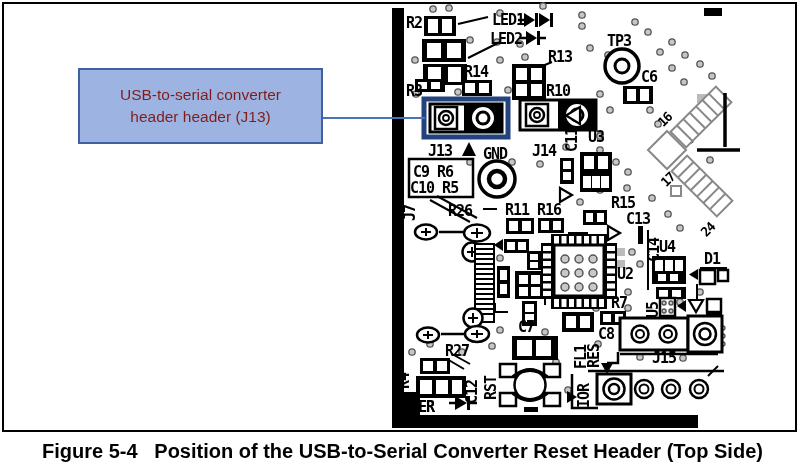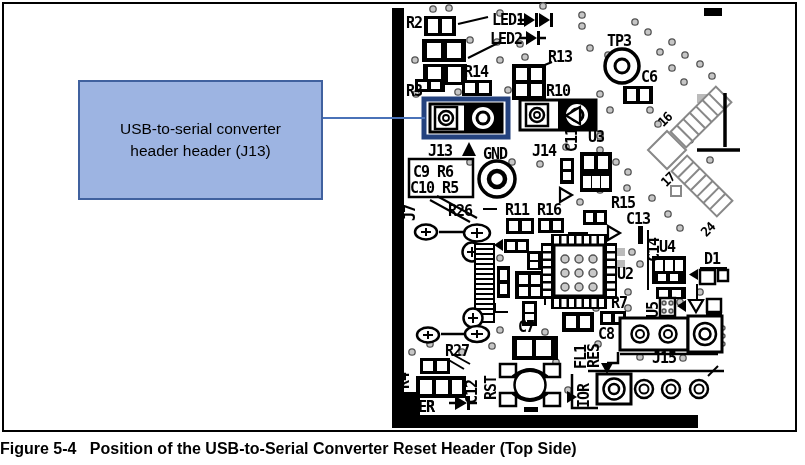--- a/index.html
+++ b/index.html
@@ -1,24 +1,24 @@
 <!DOCTYPE html>
 <html style="--callout-fill: #9db4e2; --callout-border: #40619f; --leader: #4a72b8; --highlight: #24427e;"><head>
 <meta charset="utf-8">
 <style>
   html,body{margin:0;padding:0;background:#fff;}
   body{width:805px;height:465px;position:relative;font-family:"Liberation Sans",sans-serif;overflow:hidden;}
   .figure-frame{position:absolute;left:2px;top:2px;width:795px;height:430px;border:2px solid #000;box-sizing:border-box;background:#fff;}
-  .callout{position:absolute;left:78px;top:68px;width:245px;height:120px;box-sizing:border-box;
+  .callout{position:absolute;left:78px;top:68px;width:245px;height:76px;box-sizing:border-box;
     background:var(--callout-fill,#9db4e2);border:2px solid var(--callout-border,#40619f);
     display:flex;flex-direction:column;justify-content:center;align-items:center;text-align:center;
-    font-size:15.5px;line-height:22px;color:#000000;z-index:3;margin-top:12px;}
+    font-size:15.5px;line-height:22px;color:#7f1d1d;z-index:3;}
   .leader{position:absolute;left:322px;top:117px;width:103px;height:0;border-top:2px solid var(--leader,#4a72b8);z-index:2;}
-  .caption{position:absolute;left:0;top:440px;width:805px;text-align:left;font-weight:bold;
-    font-size:16px;color:#000;white-space:pre;}
+  .caption{position:absolute;left:0;top:440px;width:805px;text-align:center;font-weight:bold;
+    font-size:20px;color:#000;white-space:pre;}
   svg.pcb{position:absolute;left:0;top:0;z-index:1;}
   svg .lbl{font-family:"DejaVu Sans Mono",monospace;font-weight:bold;font-size:15px;fill:#000;letter-spacing:-1px;}
   svg .lbl13{font-family:"DejaVu Sans Mono",monospace;font-weight:bold;font-size:13px;fill:#000;letter-spacing:-1px;}
   svg .cf{fill:#000;}
   svg .pw{fill:#fff;}
   svg .frame{fill:#fff;stroke:#000;stroke-width:3;}
   svg .sk{fill:none;stroke:#000;stroke-width:2.5;}
   svg .sk2{fill:none;stroke:#000;stroke-width:2;}
   svg .via{fill:#c6c6c6;stroke:#555;stroke-width:1.3;}
   svg .dot{fill:#c9c9c9;stroke:#555;stroke-width:1.5;}

